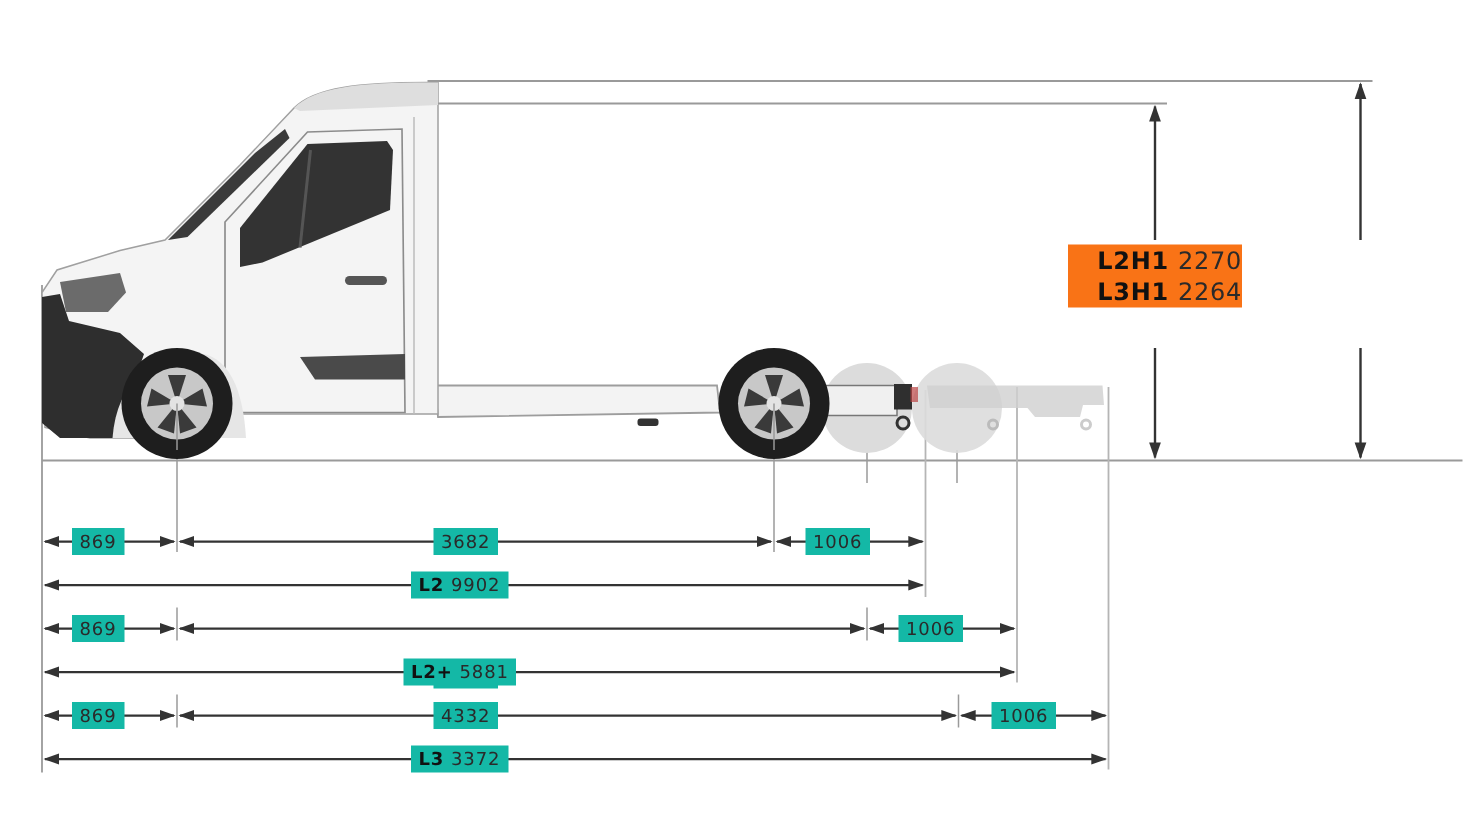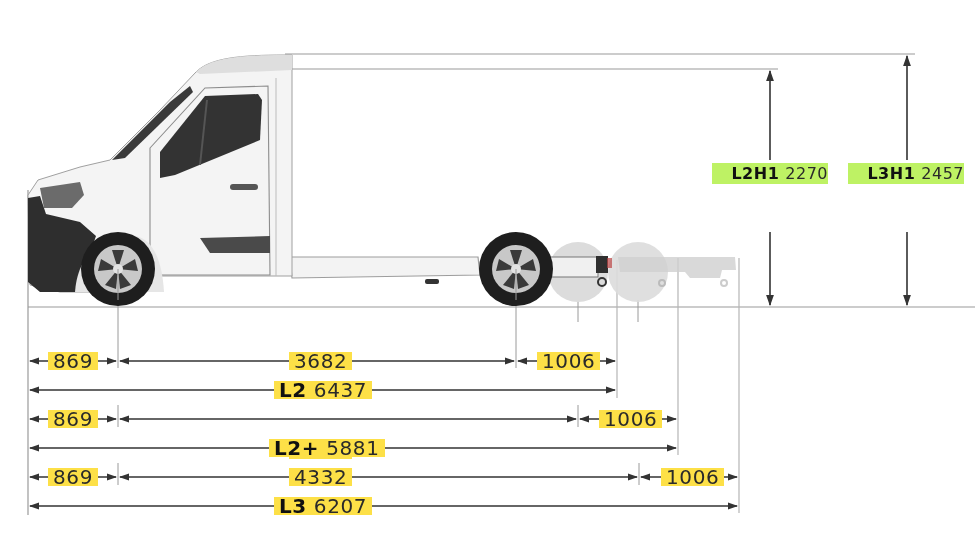--- a/index.html
+++ b/index.html
@@ -1,20 +1,20 @@
 <!DOCTYPE html>
 <html><head>
 <meta charset="utf-8">
 <style>
   html, body { margin: 0; padding: 0; background: #ffffff; }
   body { width: 980px; height: 551px; position: relative; overflow: hidden; font-family: "DejaVu Sans", sans-serif; color: #222; }
   #stage { position: absolute; left: 0; top: 0; width: 980px; height: 551px; }
-  .dimlabel { position: absolute; font-size: 20px; background: #fde047; padding: 0 5px; line-height: 18px; letter-spacing: 0.6px; color: #2a2a2a; white-space: nowrap; }
+  .dimlabel { position: absolute; font-size: 12px; background: #14b8a6; padding: 0 5px; line-height: 18px; letter-spacing: 0.6px; color: #2a2a2a; white-space: nowrap; }
   .dimlabel b { font-weight: bold; color: #111; }
-  .hblock { position: absolute; font-size: 16px; line-height: 21px; text-align: right; letter-spacing: 0.5px; color: #2a2a2a; white-space: nowrap; background: #bef264; }
+  .hblock { position: absolute; font-size: 16px; line-height: 21px; text-align: right; letter-spacing: 0.5px; color: #2a2a2a; white-space: nowrap; background: #f97316; }
   .hblock .row b { font-weight: bold; color: #111; margin-right: 6px; }
 </style>
 </head>
 <body>
 
 <div id="stage">
 
   <svg width="980" height="551" viewBox="0 0 980 551" style="position:absolute;left:0;top:0">
     <defs>
       <marker id="ar" viewBox="0 0 10 10" refX="9" refY="5" markerWidth="7" markerHeight="7" orient="auto-start-reverse">
@@ -117,33 +117,33 @@
     <line x1="30" y1="448" x2="676" y2="448" stroke="#333" stroke-width="1.5" marker-start="url(#ar)" marker-end="url(#ar)"></line>
 
     <line x1="30" y1="477" x2="116" y2="477" stroke="#333" stroke-width="1.5" marker-start="url(#ar)" marker-end="url(#ar)"></line>
     <line x1="120" y1="477" x2="637" y2="477" stroke="#333" stroke-width="1.5" marker-start="url(#ar)" marker-end="url(#ar)"></line>
     <line x1="641" y1="477" x2="737" y2="477" stroke="#333" stroke-width="1.5" marker-start="url(#ar)" marker-end="url(#ar)"></line>
     <line x1="30" y1="506" x2="737" y2="506" stroke="#333" stroke-width="1.5" marker-start="url(#ar)" marker-end="url(#ar)"></line>
   </svg>
 
   <div class="hblock" style="left:712px; top:163px; width:116px;">
     <div class="row"><b>L2H1</b><span>2270</span></div>
+    <div class="row"><b>L3H1</b><span>2264</span></div>
   </div>
   <div class="hblock" style="left:848px; top:163px; width:116px;">
-    <div class="row"><b>L3H1</b><span>2457</span></div>
   </div>
 
   <div class="dimlabel" style="left:48px; top:352px;">869</div>
   <div class="dimlabel" style="left:289px; top:352px;">3682</div>
   <div class="dimlabel" style="left:537px; top:352px;">1006</div>
-  <div class="dimlabel" style="left:274px; top:381px;"><b>L2</b> <span>6437</span></div>
+  <div class="dimlabel" style="left:274px; top:381px;"><b>L2</b> <span>9902</span></div>
 
   <div class="dimlabel" style="left:48px; top:410px;">869</div>
   <div class="dimlabel" style="left:289px; top:410px;margin-top:31px;">4006</div>
   <div class="dimlabel" style="left:599px; top:410px;">1006</div>
   <div class="dimlabel" style="left:269px; top:439px;"><b>L2+</b> <span>5881</span></div>
 
   <div class="dimlabel" style="left:48px; top:468px;">869</div>
   <div class="dimlabel" style="left:289px; top:468px;text-align:right;">4332</div>
   <div class="dimlabel" style="left:661px; top:468px;">1006</div>
-  <div class="dimlabel" style="left:274px; top:497px;"><b>L3</b> <span>6207</span></div>
+  <div class="dimlabel" style="left:274px; top:497px;"><b>L3</b> <span>3372</span></div>
 
 </div>
 
 </body></html>

